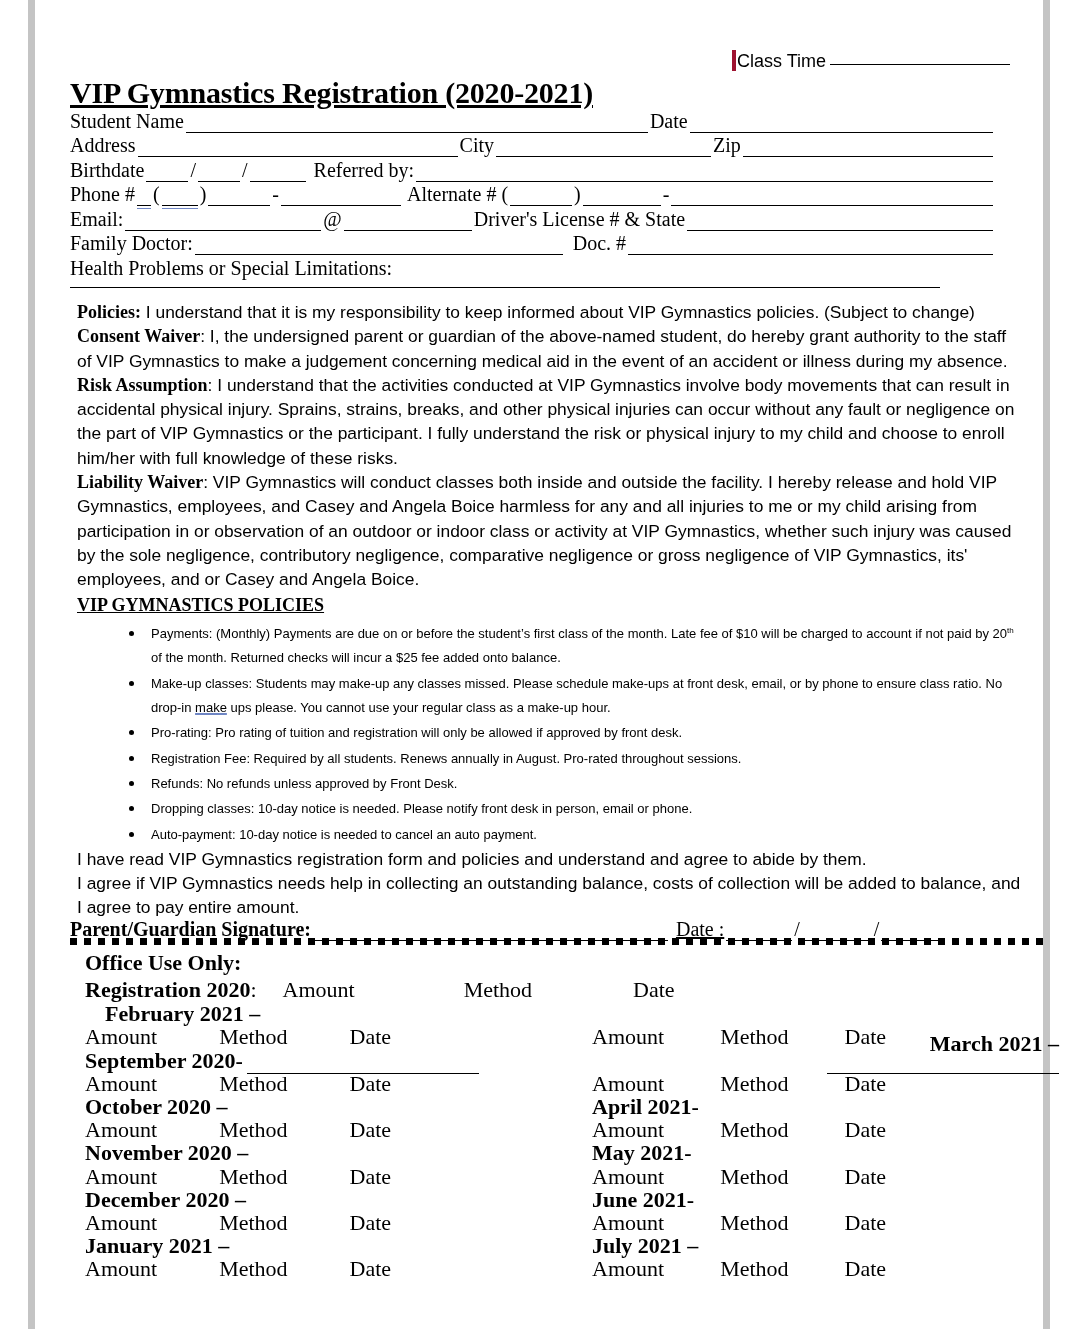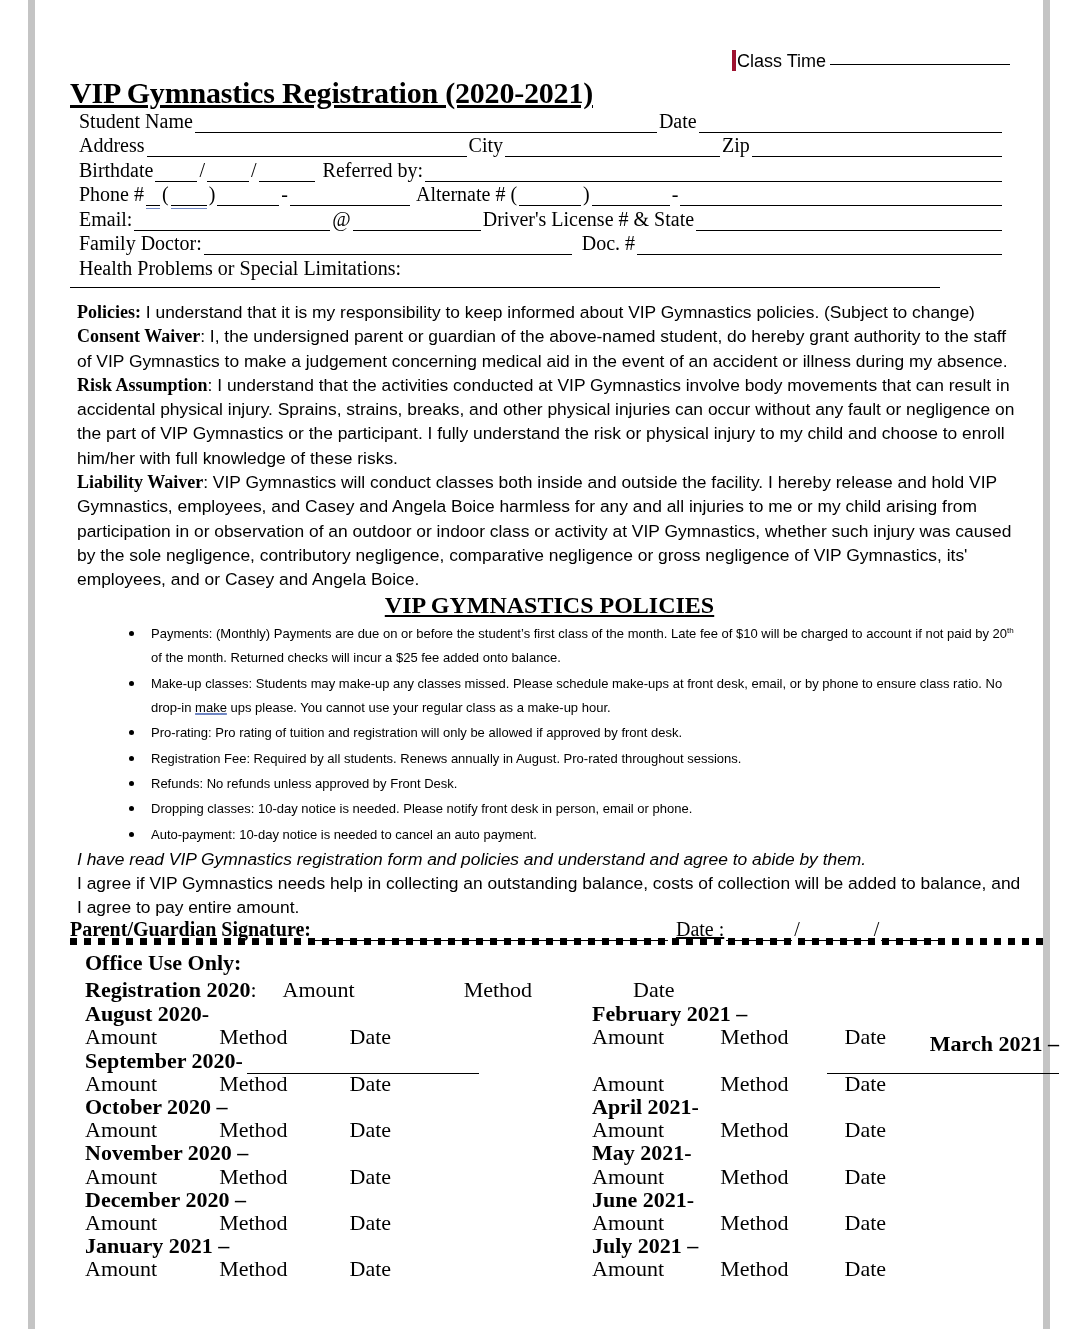--- a/index.html
+++ b/index.html
@@ -21,47 +21,47 @@
   .classtime-row { position: absolute; left: 0; top: 50px; width: 975px; text-align: right;
       font-family: "Liberation Sans", sans-serif; font-size: 18px; }
   .cursor-bar { display: inline-block; width: 4px; height: 21px; background: #9e1230;
       vertical-align: -4px; margin-right: 1px; }
   .ct-line { display: inline-block; width: 180px; border-bottom: 1.6px solid #000; margin-left: 4px;
       vertical-align: 2px; }
 
   .doc-title { position: absolute; left: 35px; top: 76px; font-size: 30px; font-weight: bold;
       text-decoration: underline; letter-spacing: -0.2px; }
 
-  .fieldblock { position: absolute; left: 44px; top: 108px; width: 925px; font-size: 20px; }
+  .fieldblock { position: absolute; left: 35px; top: 108px; width: 925px; font-size: 20px; }
   .frow { display: flex; align-items: flex-end; height: 24.5px; white-space: nowrap; }
   .lbl { flex: 0 0 auto; }
   .ln { flex: 0 0 auto; border-bottom: 1.5px solid #000; height: 19px; margin: 0 2px; }
   .ln.grow { flex: 1 1 auto; }
   .ln.blue { border-bottom: 1.5px solid #000; position: relative; }
   .ln.blue::after { content:""; position:absolute; left:0; right:0; bottom:-4px;
       border-bottom: 1.5px solid #6f86c4; }
   .healthline { position: absolute; left: 35px; top: 287px; width: 870px; border-bottom: 1.5px solid #000; }
 
   
   .prose { position: absolute; left: 42px; top: 300px; width: 945px;
       font-family: "Liberation Sans", sans-serif; font-size: 17.4px; line-height: 24.3px; }
   .prose p { margin: 0; }
   .prose b { font-family: "Liberation Serif", serif; font-weight: bold; font-size: 18px; }
 
-  .pol-head { text-align: center; font-family: "Liberation Serif", serif; font-weight: bold;
-      font-size: 24px; text-decoration: underline; margin-top: 1px; }
+  .pol-head { font-family: "Liberation Serif", serif; font-weight: bold;
+      font-size: 18px; text-decoration: underline; margin-top: 1px; }
 
   ul.policies { margin: 2px 0 0 0; padding-left: 68px; font-family: "Liberation Sans", sans-serif;
       font-size: 13px; line-height: 24.3px; }
   ul.policies li { margin: 0 0 0 0; padding-left: 6px; }
   ul.policies li::marker { font-size: 15px; }
   sup { font-size: 0.62em; vertical-align: super; }
   .sp { text-decoration: underline; text-decoration-color: #6f86c4; text-decoration-thickness: 1.5px; }
 
-  .agree { margin-top: 2px; font-style: italic; }
+  .agree { margin-top: 2px; }
 
   
   .sig-row { position: absolute; left: 35px; top: 918px; width: 975px; display: flex;
       align-items: flex-end; font-size: 20px; white-space: nowrap; }
   .sig-lbl { font-weight: bold; }
   .date-lbl { font-weight: normal; text-decoration: underline; margin-left: 6px; }
   .dotted { position: absolute; left: 35px; top: 938px; width: 975px; height: 7px;
       background-image: repeating-linear-gradient(to right, #000 0 7px, transparent 7px 14px); }
 
   
@@ -200,23 +200,20 @@
       <span style="display:inline-block;width:16px"></span>
       <span>Amount</span>
       <span style="display:inline-block;width:98px"></span>
       <span>Method</span>
       <span style="display:inline-block;width:90px"></span>
       <span>Date</span>
     </div>
 
     <div class="grid" id="month-grid">
         <div class="mrow">
-          <div class="col">
-            <span class="month">August 2020-</span>
-          </div>
           <div class="col" style="padding-left: 20px; text-align: center;">
             <span class="month">February 2021 –</span>
           </div>
         </div>
         <div class="mrow">
           <div class="col">
             <span>Amount</span>
             <span style="display: inline-block; width: 62px;"></span>
             <span>Method</span>
             <span style="display: inline-block; width: 62px;"></span>

